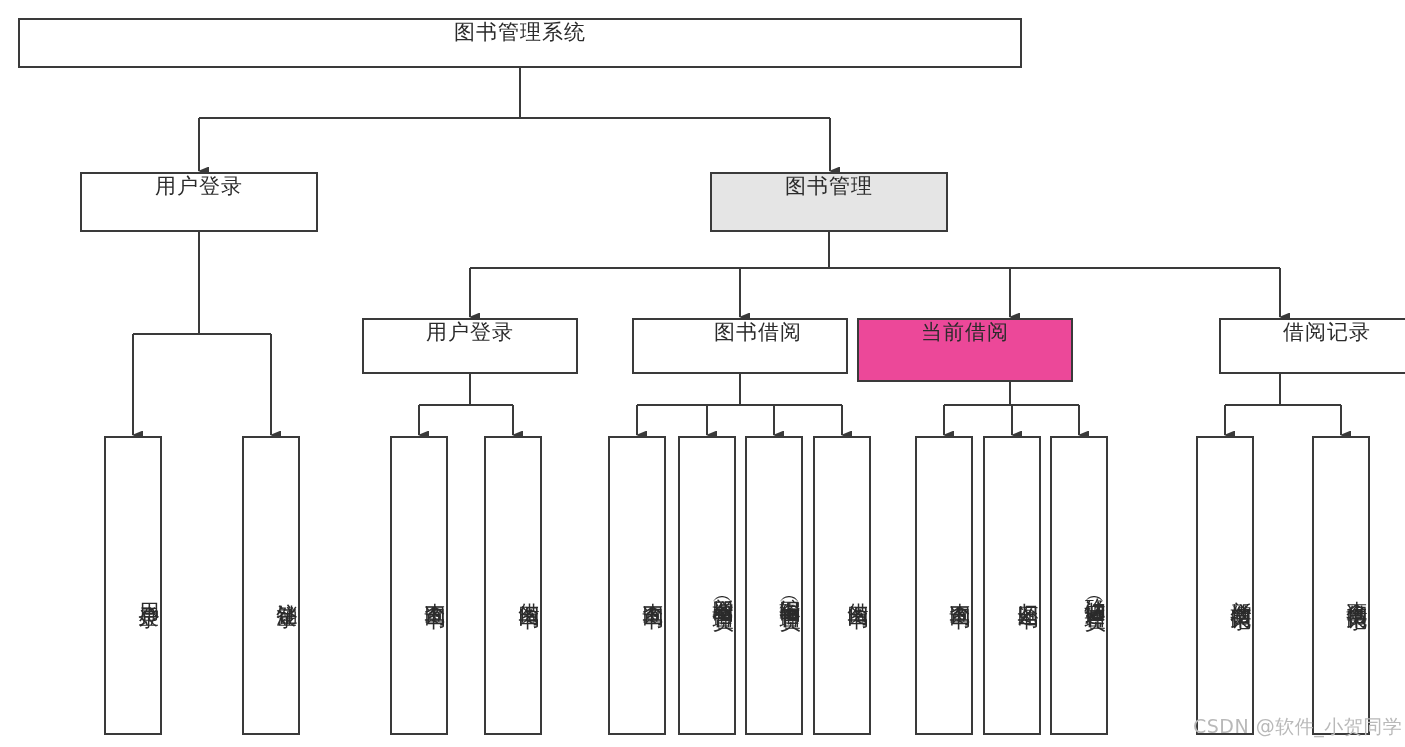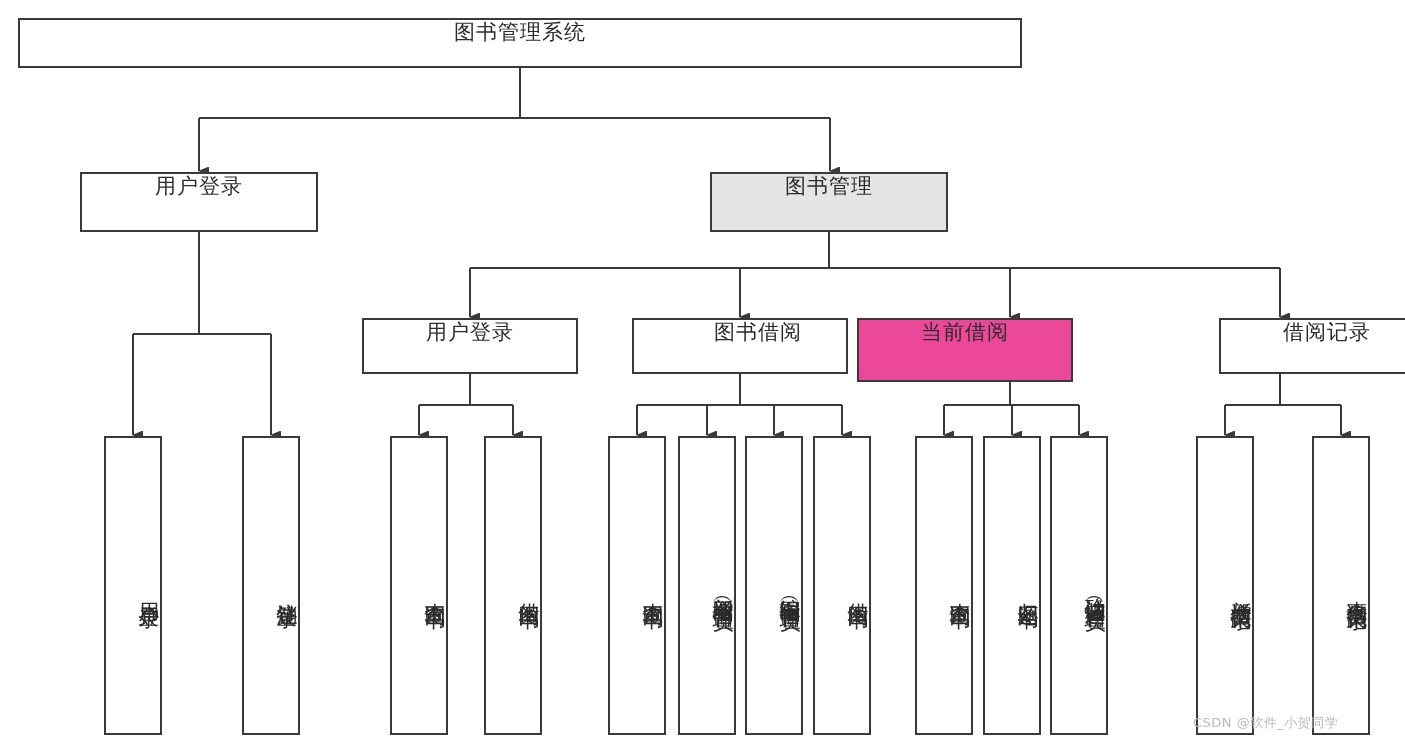--- a/index.html
+++ b/index.html
@@ -53,21 +53,21 @@
     padding-top: 8px;
   }
   .node.vert .label {
     writing-mode: vertical-rl;
     text-orientation: upright;
     white-space: nowrap;
   }
   .watermark {
     position: absolute;
     color: #b9b9b9;
-    font-size: 13px;
+    font-size: 19px;
     letter-spacing: 0.5px;
     white-space: nowrap;
     z-index: 5;
     font-family: "DejaVu Sans", "Liberation Sans", sans-serif;
   }
 </style>
 </head>
 <body>
 
 <div id="canvas">

